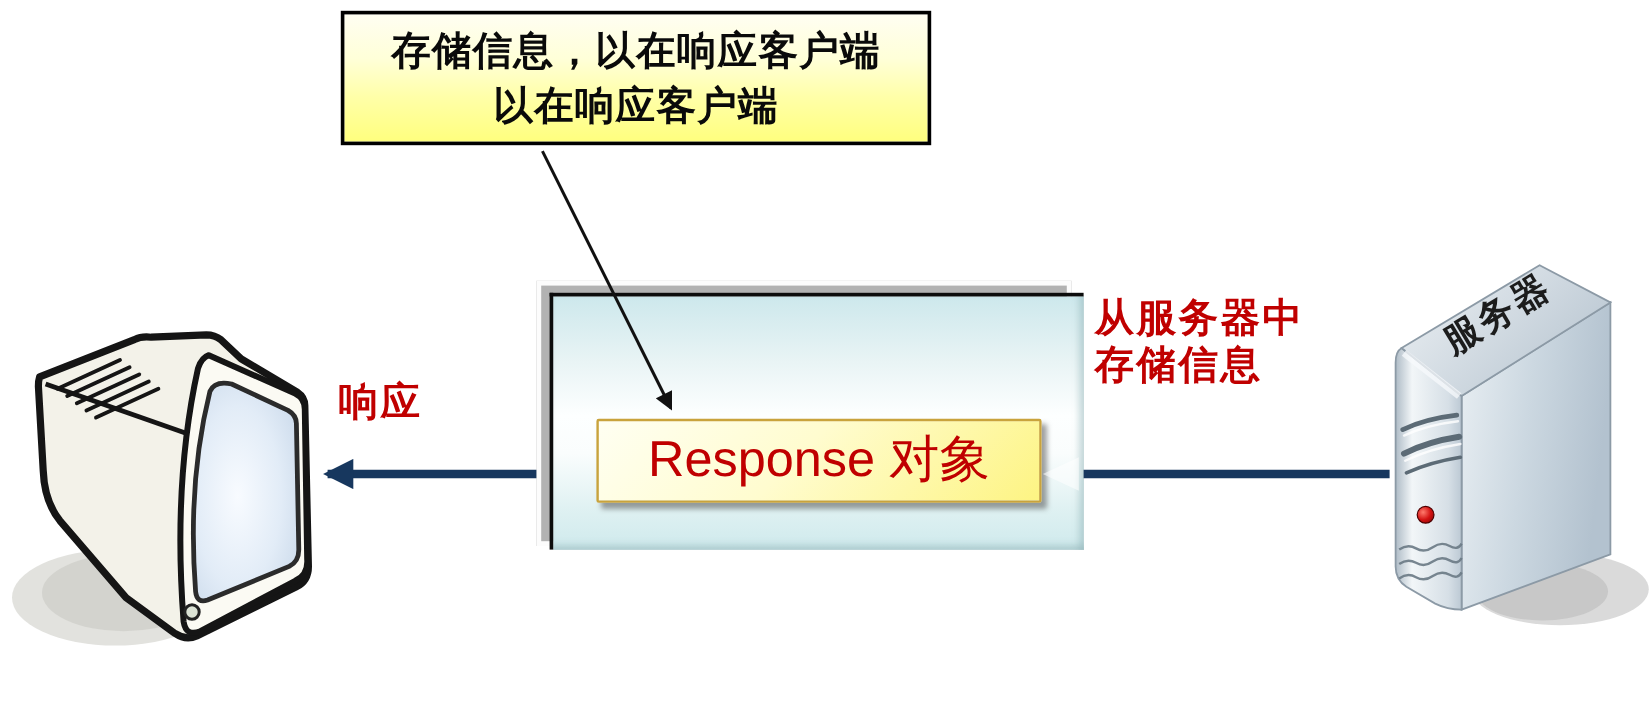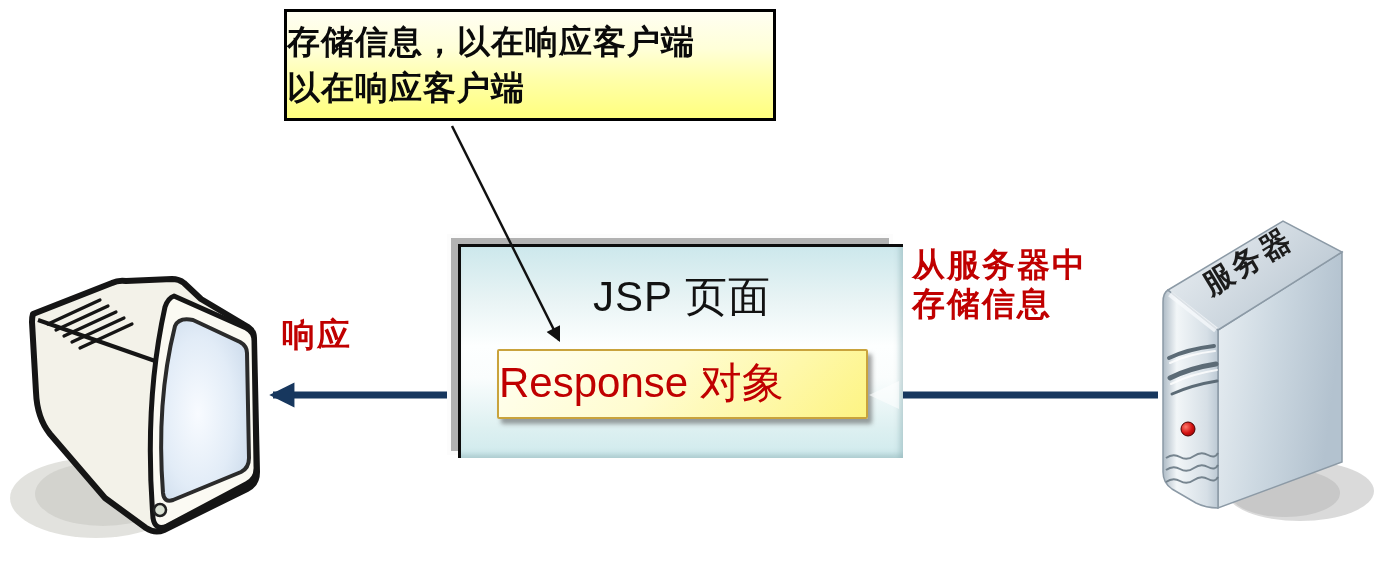--- a/index.html
+++ b/index.html
@@ -5,21 +5,21 @@
   html,body{margin:0;padding:0;background:#fff;}
   .stage{
     position:relative;width:1375px;height:585px;background:#ffffff;overflow:hidden;
     font-family:"Liberation Sans","DejaVu Sans",sans-serif;
   }
   
   .callout{
     position:absolute;left:284px;top:9px;width:492px;height:112px;
     box-sizing:border-box;border:3px solid #000;
     background:linear-gradient(180deg,#fffef2 0%,#ffffd8 35%,#ffffa8 65%,#ffff7e 100%);
-    text-align:left;padding-top:7px;
+    text-align:center;padding-top:7px;
   }
   .callout-line{font-size:33px;line-height:46px;font-weight:600;color:#0a0a0a;letter-spacing:1px;}
   
   .jsp-back{
     position:absolute;left:447px;top:234px;width:446px;height:221px;
     box-sizing:border-box;background:#b2b2b2;border:4px solid #fcfcfc;
   }
   .jsp-front{
     position:absolute;left:458px;top:244px;width:445px;height:214px;
     box-sizing:border-box;border-top:3px solid #0c0c0c;border-left:3px solid #0c0c0c;
@@ -27,21 +27,21 @@
     box-shadow:inset -7px 0 5px -3px rgba(140,175,180,.45), inset 0 -7px 5px -3px rgba(140,175,180,.45);
   }
   .jsp-title{
     margin-top:22px;text-align:center;font-size:42px;color:#121212;letter-spacing:1px;
   }
   .response-box{
     position:absolute;left:36px;top:102px;width:371px;height:70px;
     box-sizing:border-box;border:2px solid #c9a33c;border-radius:2px;
     background:linear-gradient(135deg,#fffff2 0%,#fffccf 45%,#fdf483 100%);
     box-shadow:4px 5px 4px rgba(70,70,70,.5);
-    text-align:left;line-height:64px;font-size:42px;color:var(--red,#C00000);
+    text-align:center;line-height:64px;font-size:42px;color:var(--red,#C00000);
   }
   
   .red-label{position:absolute;color:var(--red,#C00000);font-weight:700;font-size:33px;line-height:39px;letter-spacing:2px;}
   .lbl-response{left:282px;top:318px;font-family:Liberation Mono, monospace;}
   .lbl-retrieved{left:912px;top:245px;}
   
   .icon{position:absolute;}
   .overlay{position:absolute;left:0;top:0;z-index:20;pointer-events:none;}
 </style>
 </head>
@@ -50,21 +50,20 @@
 <div class="stage">
 
   <div class="callout">
     <div class="callout-line">存储信息，以在响应客户端</div>
     <div class="callout-line">以在响应客户端</div>
   </div>
 
   <div class="jsp-back"></div>
 
   <div class="jsp-front">
-    <div class="jsp-title">JSP 页面</div>
     <div class="response-box">
       <span>Response 对象</span>
     </div>
   </div>
 
   <div class="red-label lbl-response">响应</div>
   <div class="red-label lbl-retrieved">
     <div>从服务器中</div>
     <div>存储信息</div>
   </div>

